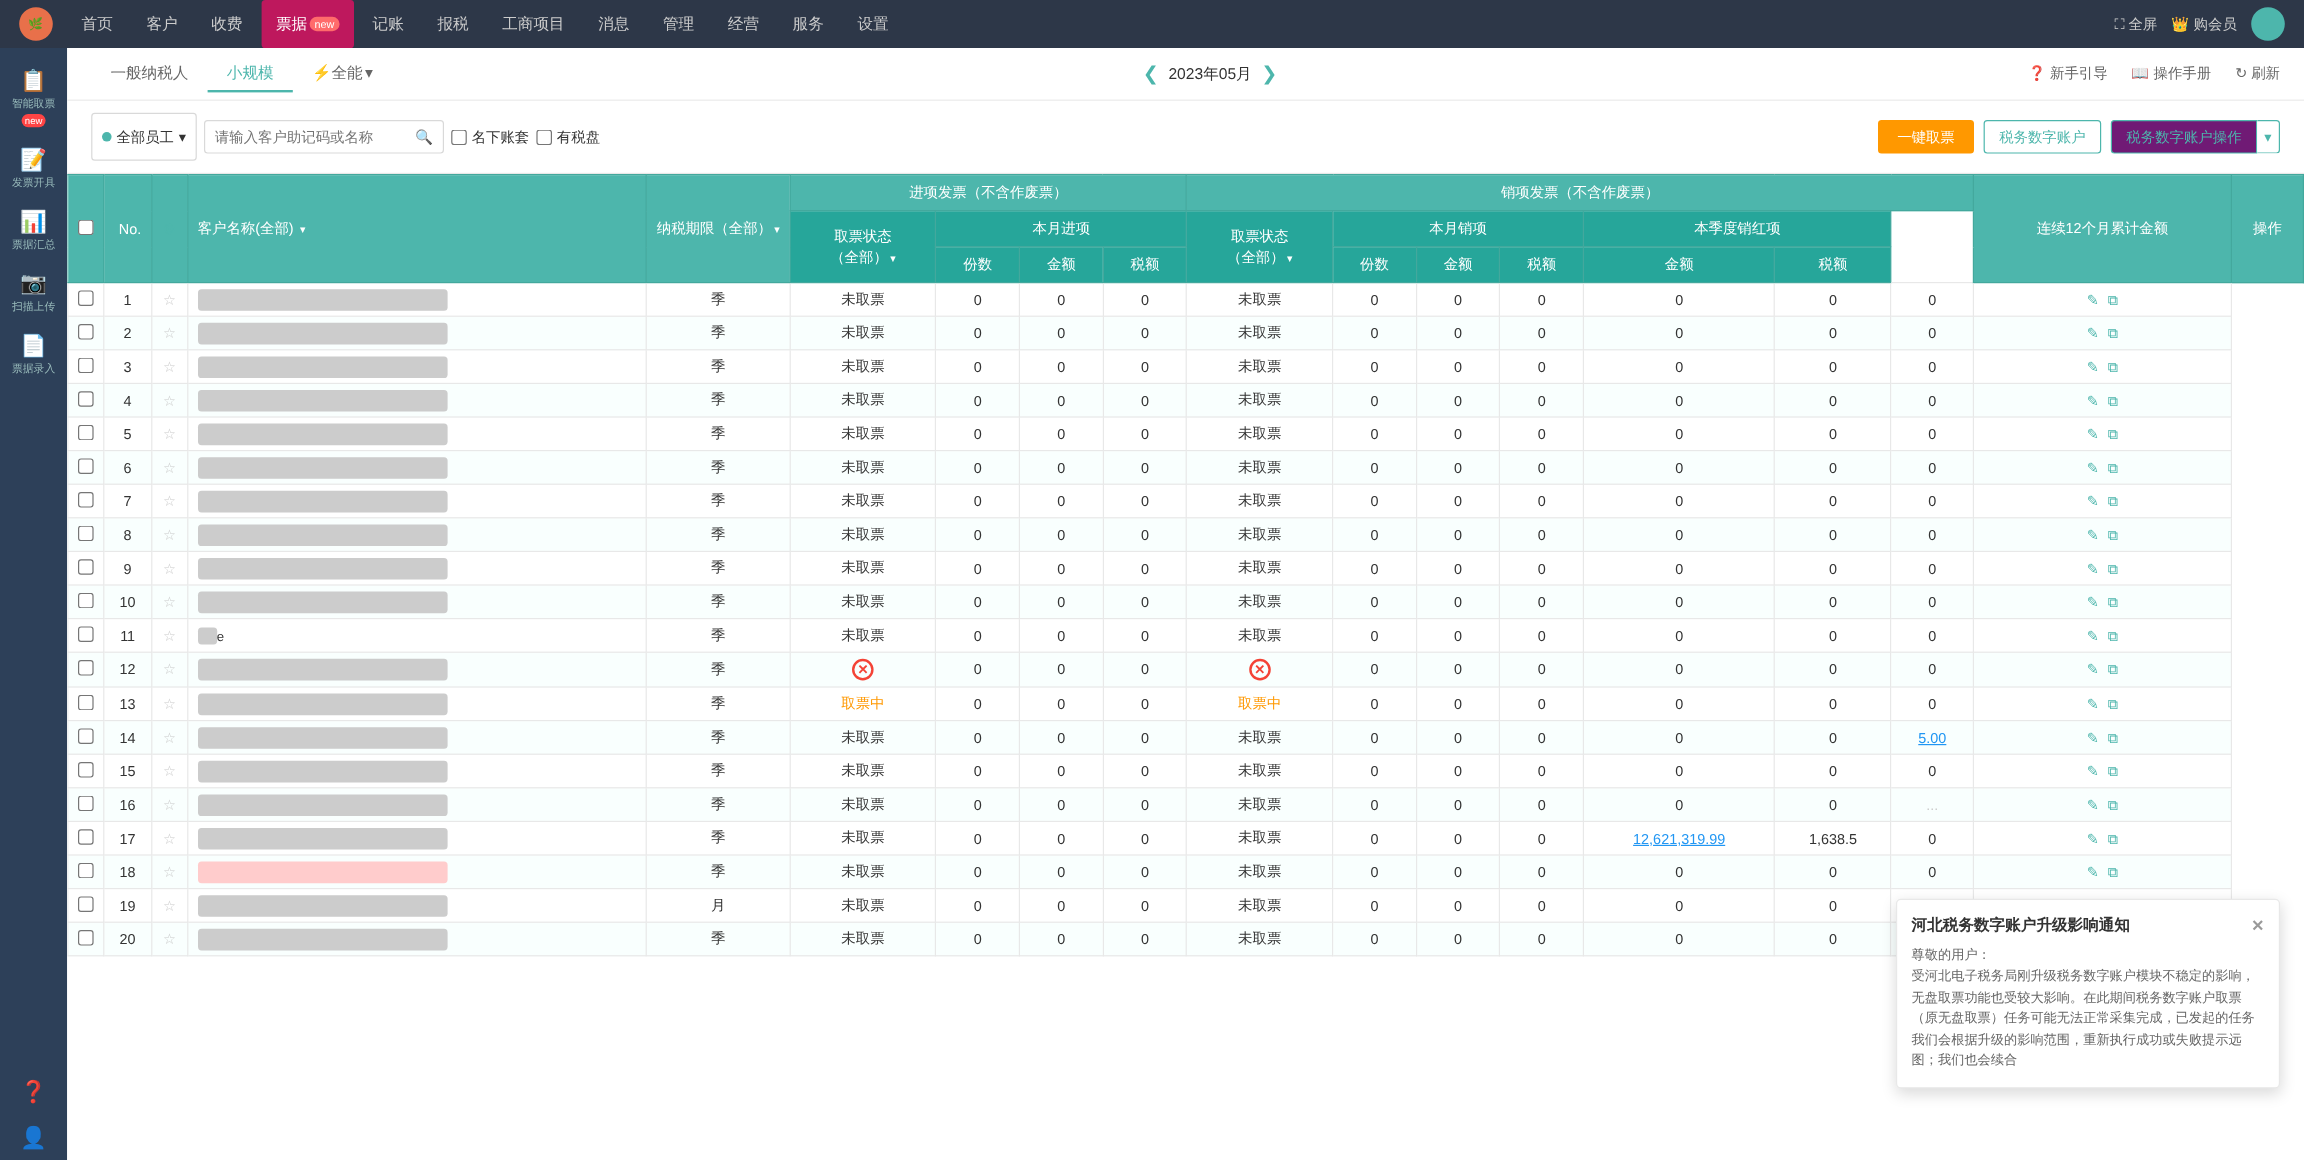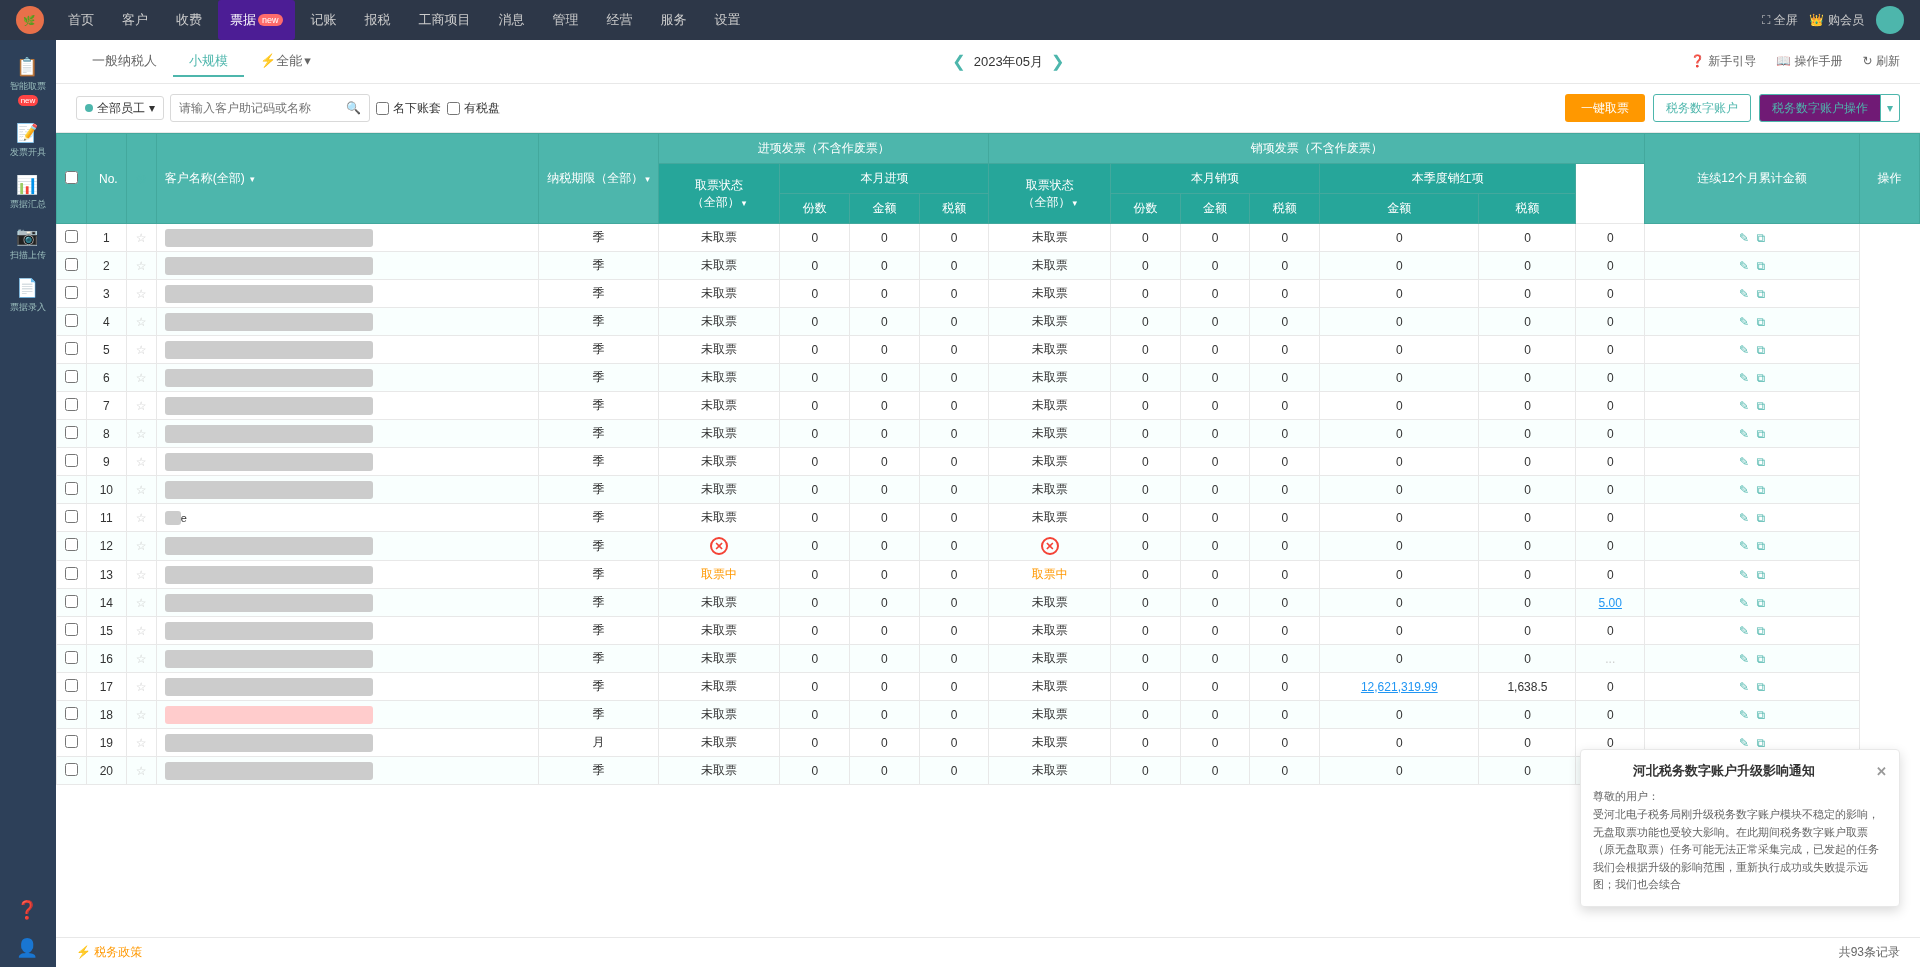--- a/index.html
+++ b/index.html
@@ -2,21 +2,21 @@
 <html><head>
   <meta charset="utf-8">
   <style>
     * { box-sizing: border-box; margin: 0; padding: 0; }
     body { font-family: 'Microsoft YaHei', Arial, sans-serif; font-size: 12px; background: #f0f2f5; color: #333; width: 1920px; min-height: 967px; overflow-x: hidden; }
 
     
     .top-nav { background: #2d3748; height: 40px; display: flex; align-items: center; padding: 0 16px; gap: 4px; }
     .top-nav .logo { width: 28px; height: 28px; background: #e8704a; border-radius: 50%; display: flex; align-items: center; justify-content: center; color: white; font-size: 10px; margin-right: 8px; flex-shrink: 0; }
     .top-nav .nav-item { color: #ccc; padding: 0 12px; height: 40px; display: flex; align-items: center; cursor: pointer; font-size: 13px; white-space: nowrap; }
-    .top-nav .nav-item.active { background: #4c1d95; color: white; border-radius: 3px; }
+    .top-nav .nav-item.active { background: #be185d; color: white; border-radius: 3px; }
     .top-nav .nav-badge { background: #ff6b6b; color: white; font-size: 9px; padding: 1px 4px; border-radius: 8px; margin-left: 2px; }
     .top-nav .spacer { flex: 1; }
     .top-nav .top-right { display: flex; align-items: center; gap: 12px; color: #ccc; font-size: 12px; }
     .top-nav .top-right span { cursor: pointer; display: flex; align-items: center; gap: 3px; }
     .top-nav .avatar { width: 28px; height: 28px; background: #4db6ac; border-radius: 50%; }
 
     
     .layout { display: flex; height: calc(967px - 40px); }
     .sidebar { width: 56px; background: #2d4059; display: flex; flex-direction: column; align-items: center; padding-top: 8px; flex-shrink: 0; }
     .sidebar-item { display: flex; flex-direction: column; align-items: center; padding: 8px 4px; cursor: pointer; color: #9bb; font-size: 10px; width: 100%; text-align: center; gap: 3px; }
@@ -31,21 +31,21 @@
     .sub-tab { padding: 0 16px; height: 30px; display: flex; align-items: center; cursor: pointer; font-size: 13px; color: #666; border-bottom: 2px solid transparent; }
     .sub-tab.active { color: #4db6ac; border-bottom-color: #4db6ac; font-weight: 500; }
     .sub-tabs .spacer { flex: 1; }
     .sub-tabs .date-nav { display: flex; align-items: center; gap: 8px; font-size: 13px; color: #333; }
     .date-nav .arrow { cursor: pointer; color: #4db6ac; font-size: 16px; }
     .sub-tabs .right-actions { display: flex; align-items: center; gap: 20px; font-size: 12px; color: #666; }
     .sub-tabs .right-actions span { cursor: pointer; display: flex; align-items: center; gap: 3px; }
 
     
     .toolbar { background: white; padding: 10px 20px; display: flex; align-items: center; gap: 8px; border-bottom: 1px solid #e8e8e8; }
-    .select-box { border: 1px solid #d9d9d9; border-radius: 3px; padding: 4px 8px; font-size: 12px; background: white; display: flex; align-items: center; gap: 4px; cursor: pointer; height: 24px; }
+    .select-box { border: 1px solid #d9d9d9; border-radius: 3px; padding: 4px 8px; font-size: 12px; background: white; display: flex; align-items: center; gap: 4px; cursor: pointer; height: 40px; }
     .search-input { border: 1px solid #d9d9d9; border-radius: 3px; padding: 4px 8px; font-size: 12px; width: 200px; height: 28px; display: flex; align-items: center; gap: 4px; }
     .search-input input { border: none; outline: none; font-size: 12px; flex: 1; }
     .checkbox-item { display: flex; align-items: center; gap: 4px; font-size: 12px; cursor: pointer; }
     .toolbar-spacer { flex: 1; }
     .btn-primary { background: #ff9800; color: white; border: none; border-radius: 3px; padding: 5px 16px; font-size: 12px; cursor: pointer; height: 28px; white-space: nowrap; }
     .btn-default { background: white; color: #4db6ac; border: 1px solid #4db6ac; border-radius: 3px; padding: 5px 12px; font-size: 12px; cursor: pointer; height: 28px; white-space: nowrap; }
     .btn-group { display: flex; align-items: center; gap: 0; }
     .btn-group-main { background: #701a75; color: #4db6ac; border: 1px solid #4db6ac; border-radius: 3px 0 0 3px; padding: 5px 12px; font-size: 12px; cursor: pointer; height: 28px; white-space: nowrap; }
     .btn-group-drop { background: white; color: #4db6ac; border: 1px solid #4db6ac; border-left: none; border-radius: 0 3px 3px 0; padding: 5px 6px; font-size: 12px; cursor: pointer; height: 28px; }
 
@@ -60,21 +60,21 @@
     td { padding: 5px 8px; border: 1px solid #e8e8e8; text-align: center; white-space: nowrap; color: #333; }
     td.left { text-align: left; }
     .status-未取票 { color: #333; }
     .status-取票中 { color: #ff9800; }
     .icon-edit { color: #4db6ac; cursor: pointer; }
     .icon-copy { color: #4db6ac; cursor: pointer; }
     .link-value { color: #2196f3; text-decoration: underline; }
 
     
     .notification-popup { position: fixed; right: 20px; bottom: 60px; width: 320px; background: white; border: 1px solid #e8e8e8; border-radius: 4px; box-shadow: 0 4px 12px rgba(0,0,0,0.15); padding: 12px; z-index: 100; }
-    .notification-title { font-size: 13px; font-weight: bold; color: #333; margin-bottom: 8px; display: flex; justify-content: space-between; align-items: center; margin-left: 40px; }
+    .notification-title { font-size: 13px; font-weight: bold; color: #333; margin-bottom: 8px; display: flex; justify-content: space-between; align-items: center; }
     .notification-body { font-size: 11px; color: #666; line-height: 1.6; }
     .notification-close { cursor: pointer; color: #999; }
 
     
     .bottom-bar { background: white; padding: 6px 20px; border-top: 1px solid #e8e8e8; display: flex; align-items: center; justify-content: flex-end; font-size: 12px; color: #666; }
     .tax-policy { color: #ff9800; cursor: pointer; font-size: 12px; }
 
     
     .filter-row { display: flex; align-items: center; gap: 6px; }
     .green-dot { width: 8px; height: 8px; background: #4db6ac; border-radius: 50%; display: inline-block; }
@@ -670,24 +670,20 @@
       <td><span>0</span></td>
       <td>
         <span class="icon-edit">✎</span>
         <span class="icon-copy" style="margin-left:4px;">⧉</span>
       </td>
     </tr>
           </tbody>
       </table>
     </div>
 
-    <div class="bottom-bar">
-      <span class="tax-policy" style="margin-right: auto;">⚡ 税务政策</span>
-      <span>共93条记录</span>
-    </div>
   </div>
 </div>
 
 <div class="notification-popup">
   <div class="notification-title">
     <span>河北税务数字账户升级影响通知</span>
     <span class="notification-close">✕</span>
   </div>
   <div class="notification-body">
     尊敬的用户：<br>

